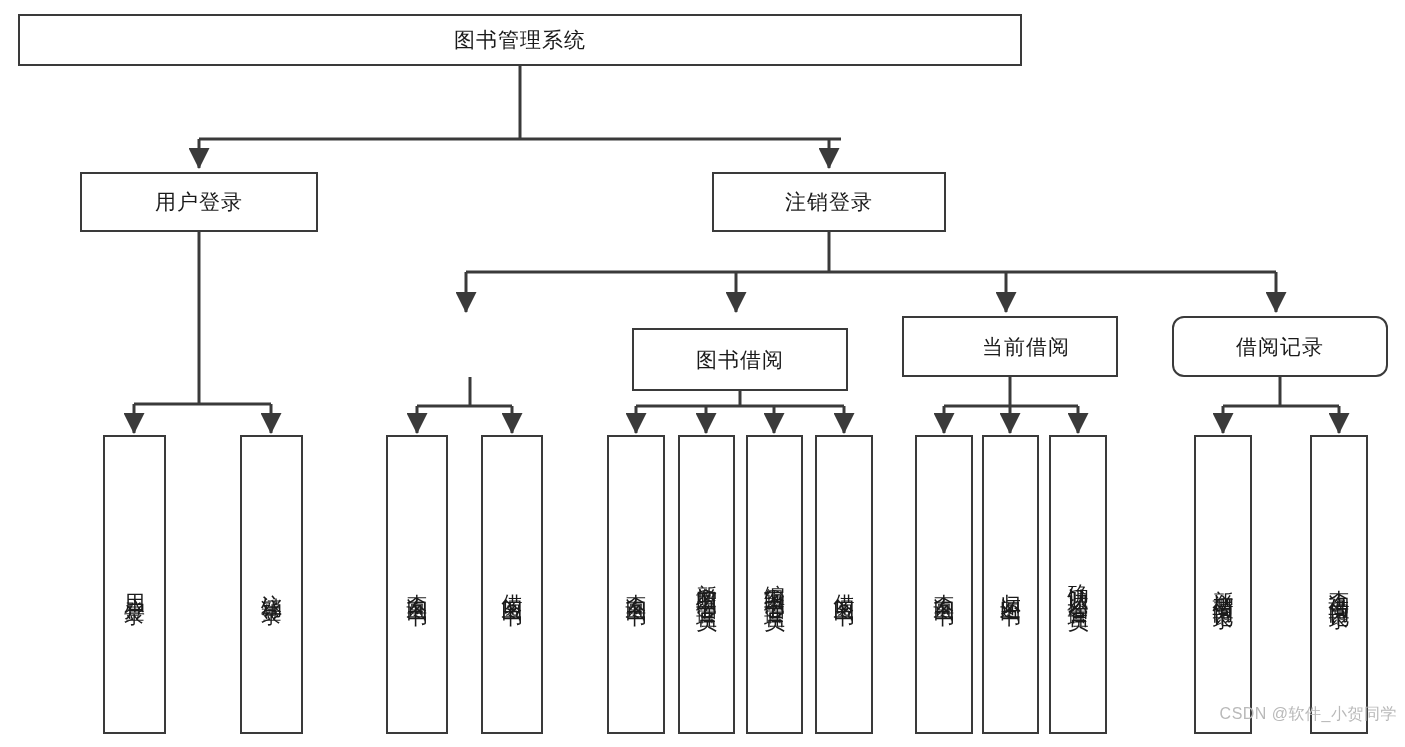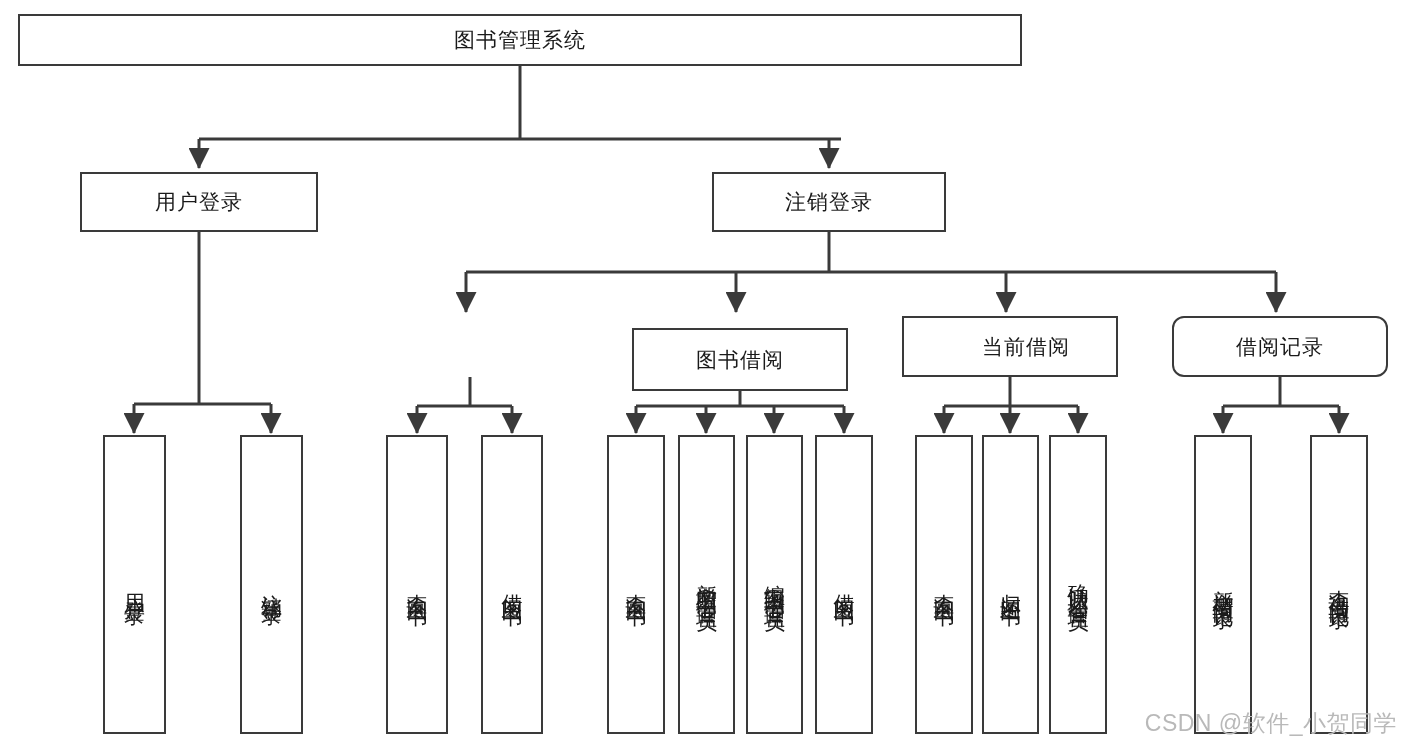--- a/index.html
+++ b/index.html
@@ -4,21 +4,21 @@
 <style>
   html,body{margin:0;padding:0;background:#ffffff;}
   body{width:1405px;height:747px;font-family:"Liberation Sans","DejaVu Sans",sans-serif;overflow:hidden;}
   #canvas{position:relative;width:1405px;height:747px;background:#fff;}
   svg{position:absolute;left:0;top:0;}
   .node-box{position:absolute;box-sizing:border-box;border:2px solid #3a3a3a;background:#ffffff;display:flex;align-items:center;justify-content:center;}
   .node-box.h{}
   .node-label{color:#1a1a1a;font-size:21px;line-height:1.2;letter-spacing:1px;white-space:nowrap;}
   .node-box.v{align-items:center;justify-content:center;}
   .node-label.vert{writing-mode:vertical-rl;text-orientation:upright;font-size:21px;letter-spacing:4px;line-height:1.15;white-space:nowrap;}
-  .watermark{position:absolute;right:8px;bottom:8px;color:#b9b9b9;font-size:23px;letter-spacing:.5px;white-space:nowrap;}
+  .watermark{position:absolute;right:8px;bottom:22px;color:#b9b9b9;font-size:16px;letter-spacing:.5px;white-space:nowrap;}
 </style>
 </head>
 <body>
 
 <div id="canvas">
 
   <svg width="1405" height="747">
     <defs>
       <marker id="arw" viewBox="0 0 10 10" refX="9.5" refY="5" markerWidth="7" markerHeight="7" orient="auto-start-reverse">
         <path d="M 0 0 L 10 5 L 0 10 z" fill="#3a3a3a"></path>

